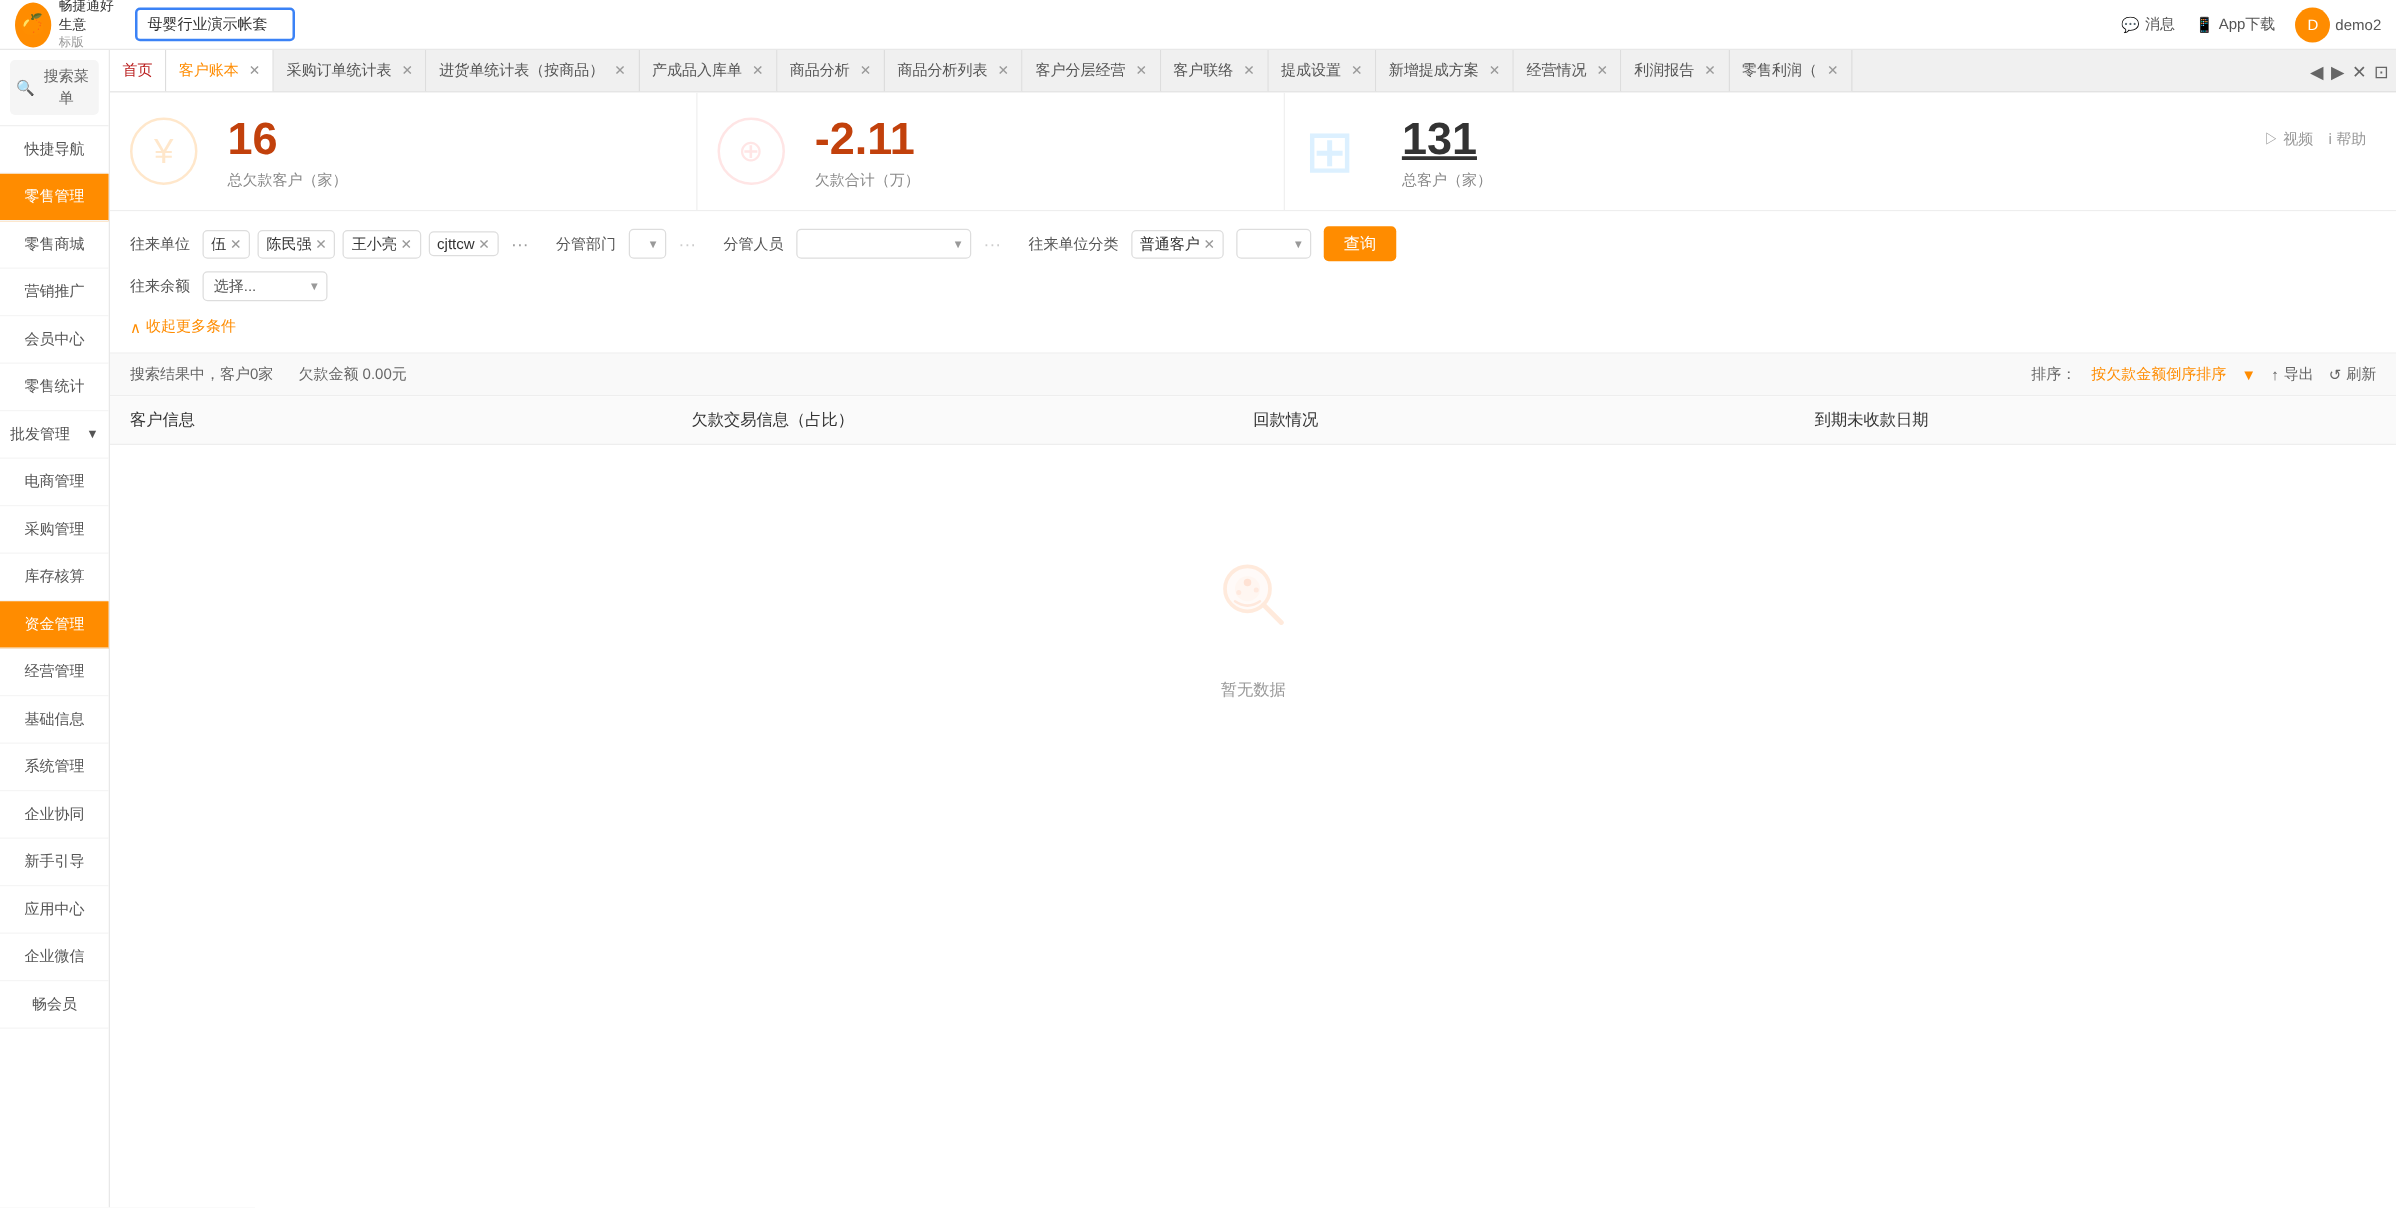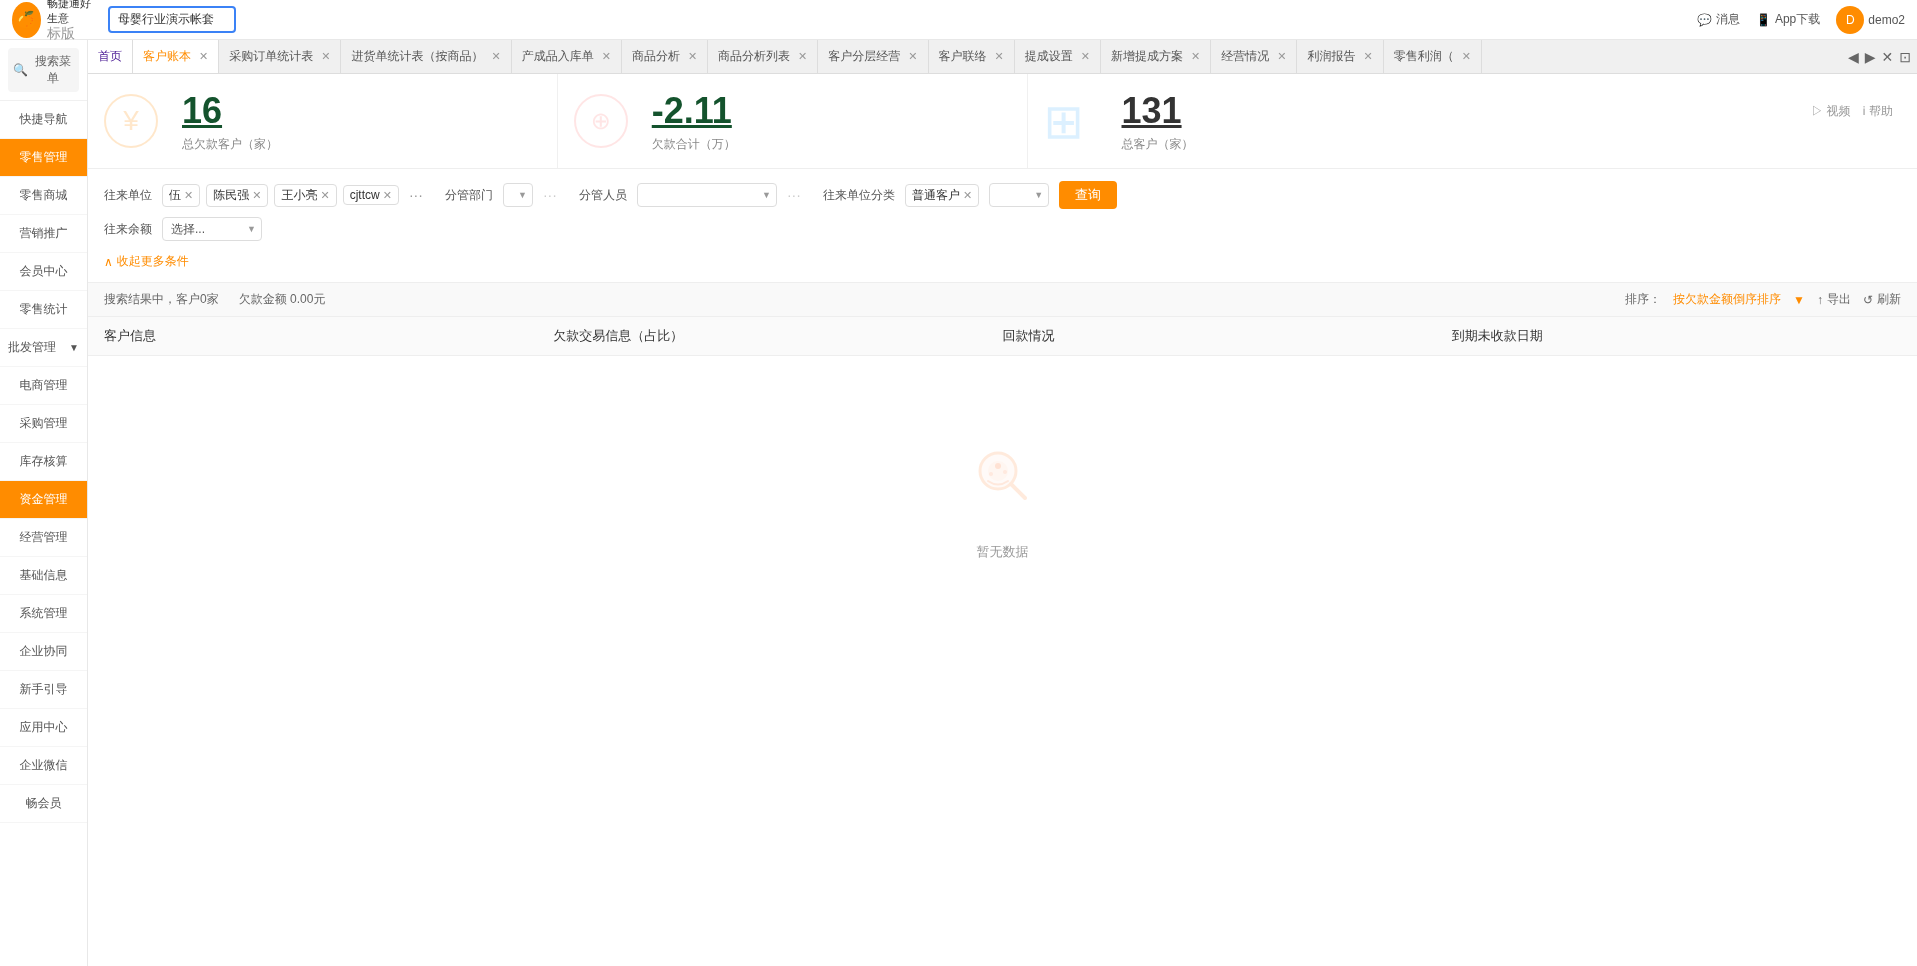--- a/index.html
+++ b/index.html
@@ -3,21 +3,21 @@
   <meta charset="utf-8">
   <style>
     * { box-sizing: border-box; margin: 0; padding: 0; }
     body { font-family: 'Microsoft YaHei', Arial, sans-serif; font-size: 13px; background: #f5f5f5; display: flex; flex-direction: column; height: 100vh; overflow: hidden; }
 
     
     .top-bar { display: flex; align-items: center; background: #fff; height: 40px; padding: 0 12px; border-bottom: 1px solid #e8e8e8; flex-shrink: 0; }
     .logo-area { display: flex; align-items: center; width: 88px; flex-shrink: 0; }
     .logo-icon { width: 36px; height: 36px; background: #ff8c00; border-radius: 50%; display: flex; align-items: center; justify-content: center; color: #fff; font-size: 16px; margin-right: 6px; }
     .logo-text { font-size: 11px; color: #333; line-height: 1.3; }
-    .logo-sub { font-size: 14px; color: #999; }
+    .logo-sub { font-size: 10px; color: #999; }
     .dropdown-area { margin-left: 8px; }
     .dropdown-btn { border: 2px solid #3b82f6; border-radius: 4px; padding: 3px 20px 3px 8px; font-size: 12px; color: #333; background: #fff; cursor: pointer; position: relative; }
     .top-right { margin-left: auto; display: flex; align-items: center; gap: 16px; }
     .top-right-item { display: flex; align-items: center; gap: 4px; color: #555; font-size: 12px; cursor: pointer; }
     .avatar { width: 28px; height: 28px; border-radius: 50%; background: #ff8c00; display: flex; align-items: center; justify-content: center; color: #fff; font-size: 12px; }
 
     
     .main-layout { display: flex; flex: 1; overflow: hidden; }
 
     
@@ -25,32 +25,32 @@
     .sidebar-search { padding: 8px; border-bottom: 1px solid #f0f0f0; }
     .sidebar-search-btn { width: 100%; padding: 5px; background: #f5f5f5; border: none; border-radius: 4px; color: #666; font-size: 12px; cursor: pointer; display: flex; align-items: center; justify-content: center; gap: 4px; }
     .sidebar-nav-item { padding: 10px 6px; text-align: center; font-size: 12px; color: #555; cursor: pointer; border-bottom: 1px solid #f5f5f5; }
     .sidebar-nav-item.active { background: #ff8c00; color: #fff; }
 
     
     .tab-bar { background: #f0f0f0; display: flex; align-items: center; height: 34px; flex-shrink: 0; border-bottom: 1px solid #ddd; overflow: hidden; }
     .tab-item { display: flex; align-items: center; padding: 0 10px; height: 34px; font-size: 12px; color: #555; border-right: 1px solid #ddd; cursor: pointer; white-space: nowrap; background: #f0f0f0; gap: 4px; flex-shrink: 0; }
     .tab-item.active { background: #fff; color: #ff8c00; font-weight: 500; }
     .tab-item .tab-close { color: #999; font-size: 11px; cursor: pointer; margin-left: 4px; }
-    .tab-item.home { background: #fff; color: #4c1d95; font-weight: 500; }
+    .tab-item.home { background: #fff; color: #b91c1c; font-weight: 500; }
     .tab-nav-btns { margin-left: auto; display: flex; align-items: center; padding: 0 6px; gap: 6px; }
     .tab-nav-btn { color: #666; cursor: pointer; font-size: 14px; }
 
     
     .content { flex: 1; overflow-y: auto; background: #f5f5f5; display: flex; flex-direction: column; }
 
     
     .stats-row { display: flex; background: #fff; border-bottom: 1px solid #eee; height: 95px; flex-shrink: 0; }
     .stat-block { flex: 1; display: flex; align-items: center; padding: 16px 24px; border-right: 1px solid #f0f0f0; position: relative; }
     .stat-block:last-child { border-right: none; }
-    .stat-value { font-size: 36px; font-weight: bold; color: #14532d; text-decoration: underline; }
+    .stat-value { font-size: 36px; font-weight: bold; color: #c2410c; }
     .stat-value.black { color: #333; text-decoration: underline; }
     .stat-label { font-size: 12px; color: #888; margin-top: 4px; }
     .stat-text { display: flex; flex-direction: column; }
     .stat-video { margin-left: auto; font-size: 12px; color: #999; display: flex; align-items: center; gap: 12px; align-self: flex-start; padding-top: 12px; }
 
     
     .filter-area { background: #fff; padding: 12px 16px 8px; border-bottom: 1px solid #eee; flex-shrink: 0; }
     .filter-row { display: flex; align-items: center; gap: 10px; margin-bottom: 8px; flex-wrap: wrap; }
     .filter-label { color: #555; font-size: 12px; white-space: nowrap; }
     .filter-tags { display: flex; align-items: center; gap: 6px; flex-wrap: wrap; }

